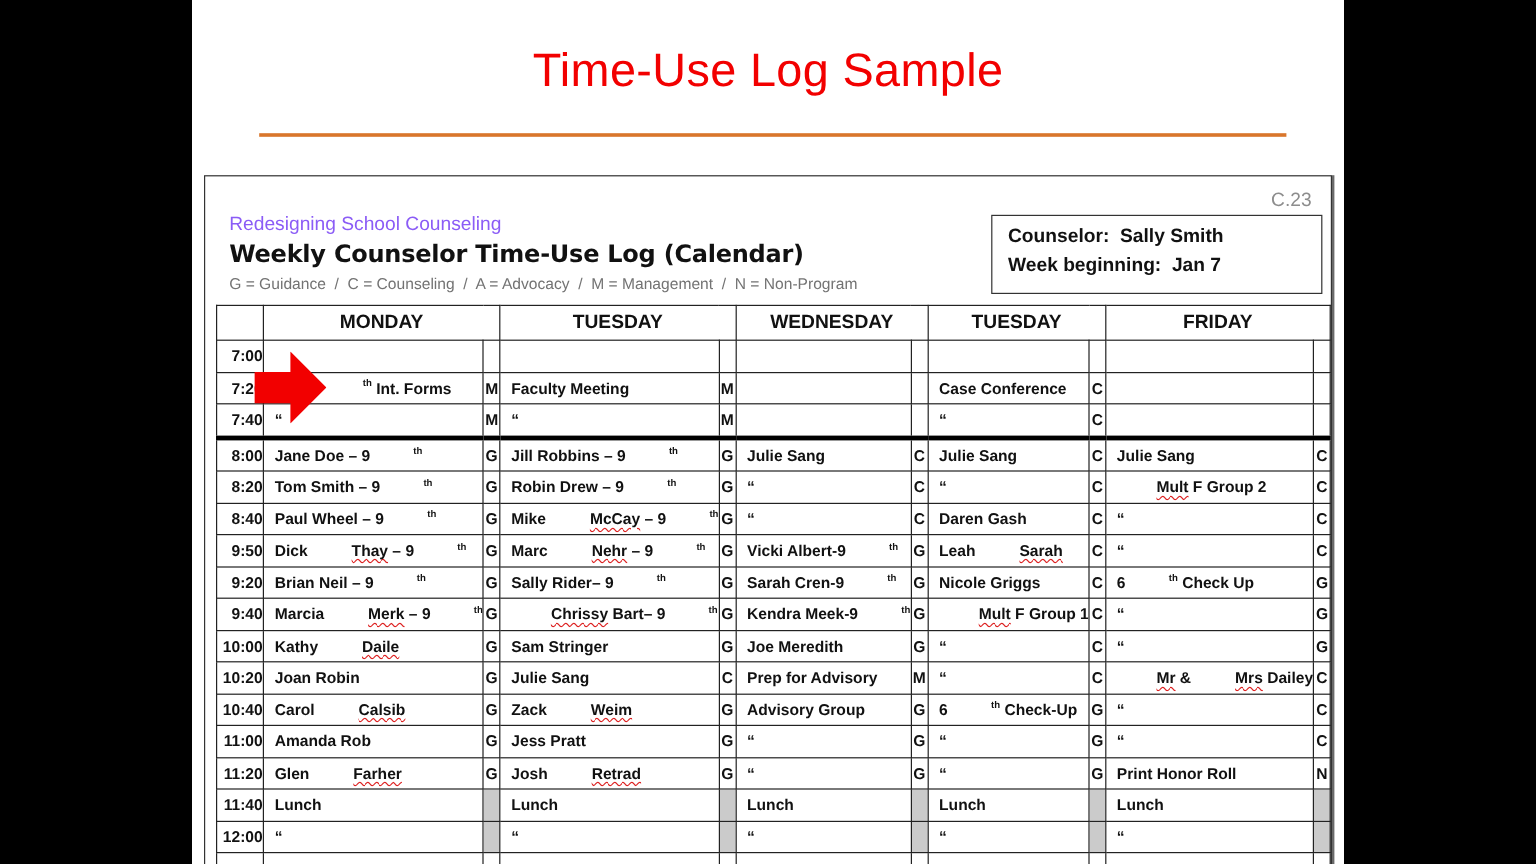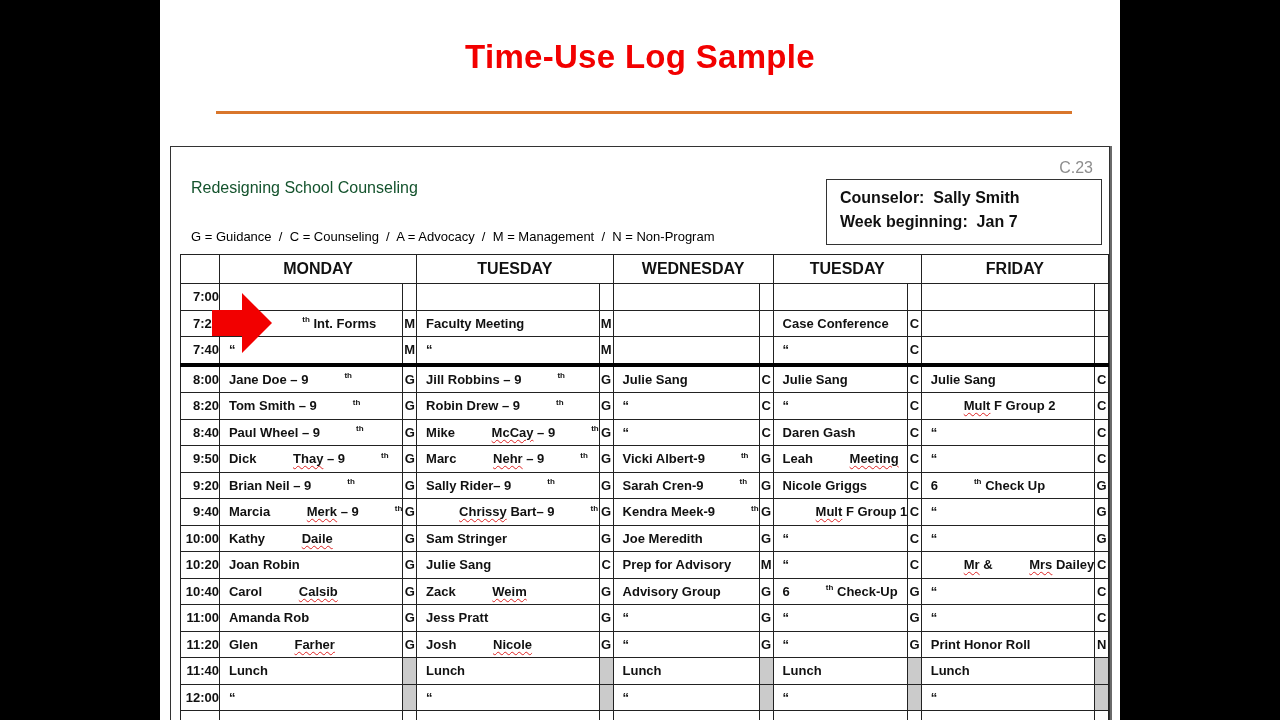--- a/index.html
+++ b/index.html
@@ -1,24 +1,24 @@
 <!DOCTYPE html>
 <html><head>
 <meta charset="utf-8">
 <style>
   html, body { margin:0; padding:0; }
   body { width:1280px; height:720px; background:#000; position:relative; overflow:hidden; font-family:"Liberation Sans", sans-serif; }
   .slide { position:absolute; left:160px; top:0; width:960px; height:720px; background:#fff; overflow:hidden; }
-  .slide-title { position:absolute; left:0; width:960px; top:38px; text-align:center; color:#f20000; font-weight:bold; font-size:33px; font-family:"Liberation Sans", sans-serif; letter-spacing:0.3px; }
+  .slide-title { position:absolute; left:0; width:960px; top:38px; text-align:center; color:#f20000; font-weight:normal; font-size:39px; font-family:"Liberation Sans", sans-serif; letter-spacing:0.3px; }
   .rule { position:absolute; left:56px; top:111px; width:856px; height:3px; background:#d9762b; }
   .doc { position:absolute; left:10px; top:146px; width:938px; height:600px; border:1.5px solid #333; background:#fff; box-shadow: 2px 0 0 #6a6a6a; }
   .page-code { position:absolute; right:16px; top:12px; color:#8d8d8d; font-size:16px; }
-  .org { position:absolute; left:20px; top:32px; font-size:16px; color:#14532d; }
+  .org { position:absolute; left:20px; top:32px; font-size:16px; color:#8b5cf6; }
   .doc-title { position:absolute; left:20px; top:52px; font-size:20px; font-weight:bold; color:#111; font-family:"DejaVu Sans", sans-serif; letter-spacing:-0.2px; }
-  .legend { position:absolute; left:20px; top:82px; font-size:13px; color:#000000; }
+  .legend { position:absolute; left:20px; top:82px; font-size:13px; color:#737373; }
   .info-box { position:absolute; left:655px; top:32px; width:274px; height:64px; border:1.3px solid #333; }
   .info-line { position:absolute; left:13px; font-weight:bold; font-size:16px; color:#111; }
   table.grid { position:absolute; left:9px; top:107px; border-collapse:collapse; table-layout:fixed; font-size:13px; color:#111; }
   table.grid td, table.grid th { border:1px solid #222; padding:0; height:25.5px; overflow:hidden; white-space:nowrap; }
   table.grid th { font-size:16px; font-weight:bold; height:28px; }
   .t { text-align:right; font-weight:bold; }
   .a { padding-left:9px !important; font-weight:bold; }
   .c { text-align:center; font-weight:bold; }
   .shade { background:#cbcbcb; }
   tr.sep td { border-top:4px solid #000; }
@@ -29,20 +29,21 @@
 </head>
 <body>
 
 <div class="slide">
   <div class="slide-title">Time-Use Log Sample</div>
   <div class="rule"></div>
 
   <div class="doc">
     <div class="page-code">C.23</div>
     <div class="org">Redesigning School Counseling</div>
+    <div class="doc-title">Weekly Counselor Time-Use Log (Calendar)</div>
     <div class="legend" style="white-space:pre">G = Guidance  /  C = Counseling  /  A = Advocacy  /  M = Management  /  N = Non-Program</div>
 
     <div class="info-box">
       <div class="info-line" style="top:9px">
         <span>Counselor:</span>&nbsp;
         <span>Sally Smith</span>
       </div>
       <div class="info-line" style="top:33px">
         <span>Week beginning:</span>&nbsp;
         <span>Jan 7</span>
@@ -153,21 +154,21 @@
             <td class="c">C</td>
           </tr>
           <tr>
             <td class="t">9:50</td>
             <td class="a">Dick <span class="sq">Thay</span> – 9<sup>th</sup></td>
             <td class="c">G</td>
             <td class="a">Marc <span class="sq">Nehr</span> – 9<sup>th</sup></td>
             <td class="c">G</td>
             <td class="a">Vicki Albert-9<sup>th</sup></td>
             <td class="c">G</td>
-            <td class="a">Leah <span class="sq">Meeting</span></td>
+            <td class="a">Leah <span class="sq">Sarah</span></td>
             <td class="c">C</td>
             <td class="a">“</td>
             <td class="c">C</td>
           </tr>
           <tr>
             <td class="t">9:20</td>
             <td class="a">Brian Neil – 9<sup>th</sup></td>
             <td class="c">G</td>
             <td class="a">Sally Rider– 9<sup>th</sup></td>
             <td class="c">G</td>
@@ -240,21 +241,21 @@
             <td class="c">G</td>
             <td class="a">“</td>
             <td class="c">G</td>
             <td class="a">“</td>
             <td class="c">C</td>
           </tr>
           <tr>
             <td class="t">11:20</td>
             <td class="a">Glen <span class="sq">Farher</span></td>
             <td class="c">G</td>
-            <td class="a">Josh <span class="sq">Nicole</span></td>
+            <td class="a">Josh <span class="sq">Retrad</span></td>
             <td class="c">G</td>
             <td class="a">“</td>
             <td class="c">G</td>
             <td class="a">“</td>
             <td class="c">G</td>
             <td class="a">Print Honor Roll</td>
             <td class="c">N</td>
           </tr>
           <tr>
             <td class="t">11:40</td>

